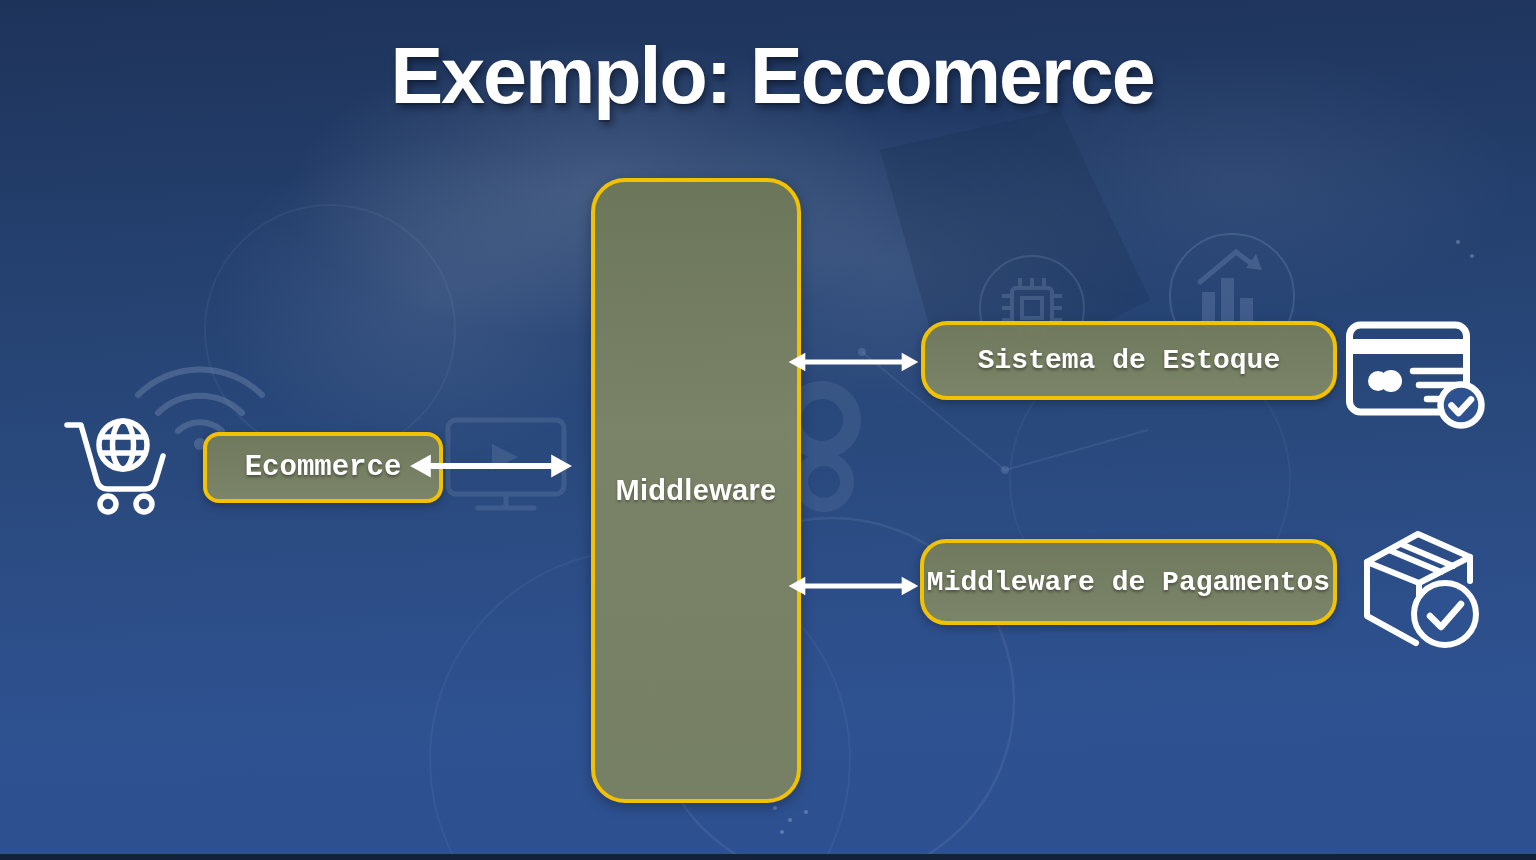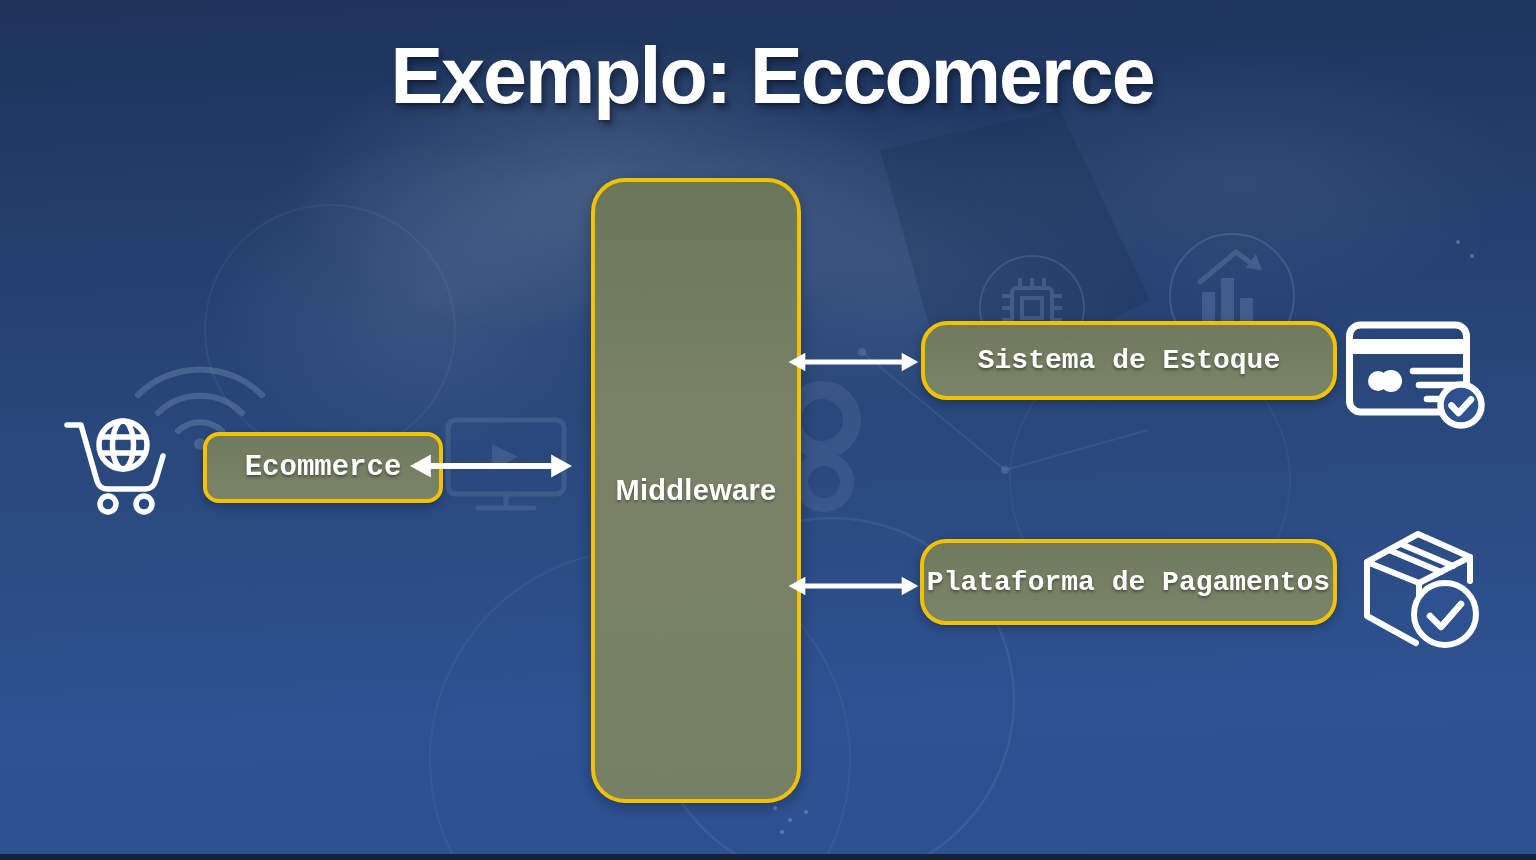--- a/index.html
+++ b/index.html
@@ -171,21 +171,21 @@
       <circle cx="46" cy="63" r="11" fill="#ffffff" stroke="none"></circle>
       <path d="M68,53 H121" stroke-width="6.5"></path>
       <path d="M74,67 H121" stroke-width="6.5"></path>
       <path d="M82,81 H114" stroke-width="6.5"></path>
       <circle cx="116" cy="87" r="20.5" fill="#2E5190" stroke-width="6.5"></circle>
       <path d="M106.5,87.5 L113.5,95 L126,81.5" stroke-width="6.5"></path>
     </g>
   </svg>
 
   <div class="node node-pagamentos">
-    <span>Plataforma de Pagamentos</span>
+    <span>Middleware de Pagamentos</span>
   </div>
   <svg class="icon icon-package" width="132" height="130" viewBox="0 0 132 130">
     <g stroke="#ffffff" stroke-width="6" fill="none" stroke-linecap="round" stroke-linejoin="round">
       <path d="M15,41 L66,13 L118,36 L67,62 Z"></path>
       <path d="M37,29 L89,51 M49,23 L101,45"></path>
       <path d="M15,41 V95 L64,122"></path>
       <path d="M118,36 V60"></path>
       <path d="M67,62 V76"></path>
       <circle cx="93" cy="93" r="31" fill="#2E5190"></circle>
       <path d="M78,95 L89,106 L109,83" stroke-width="6.5"></path>

